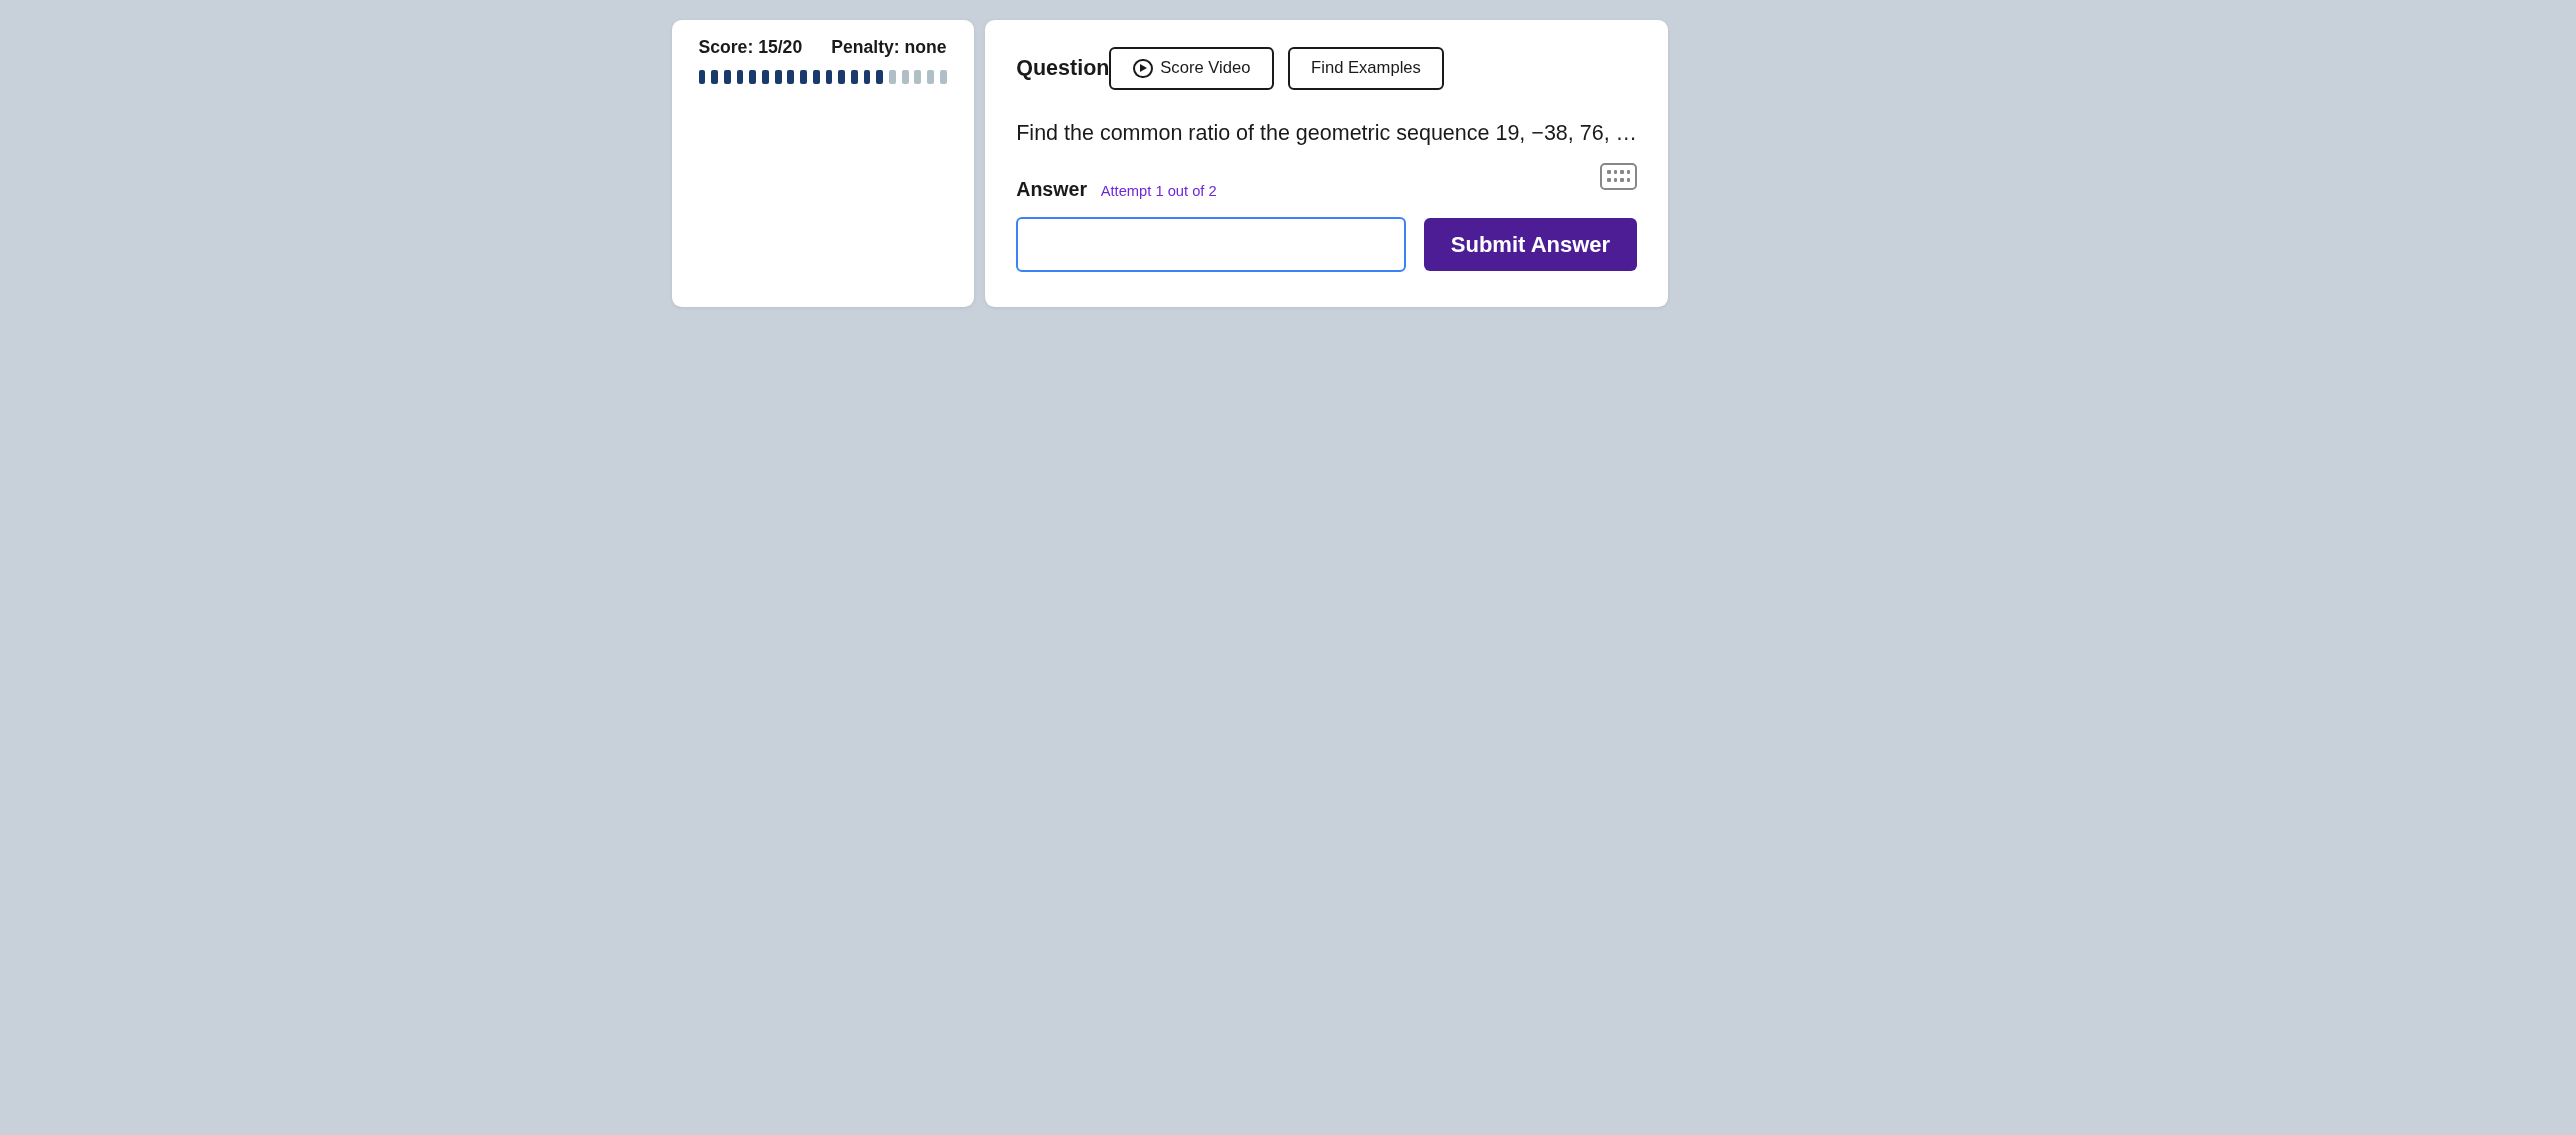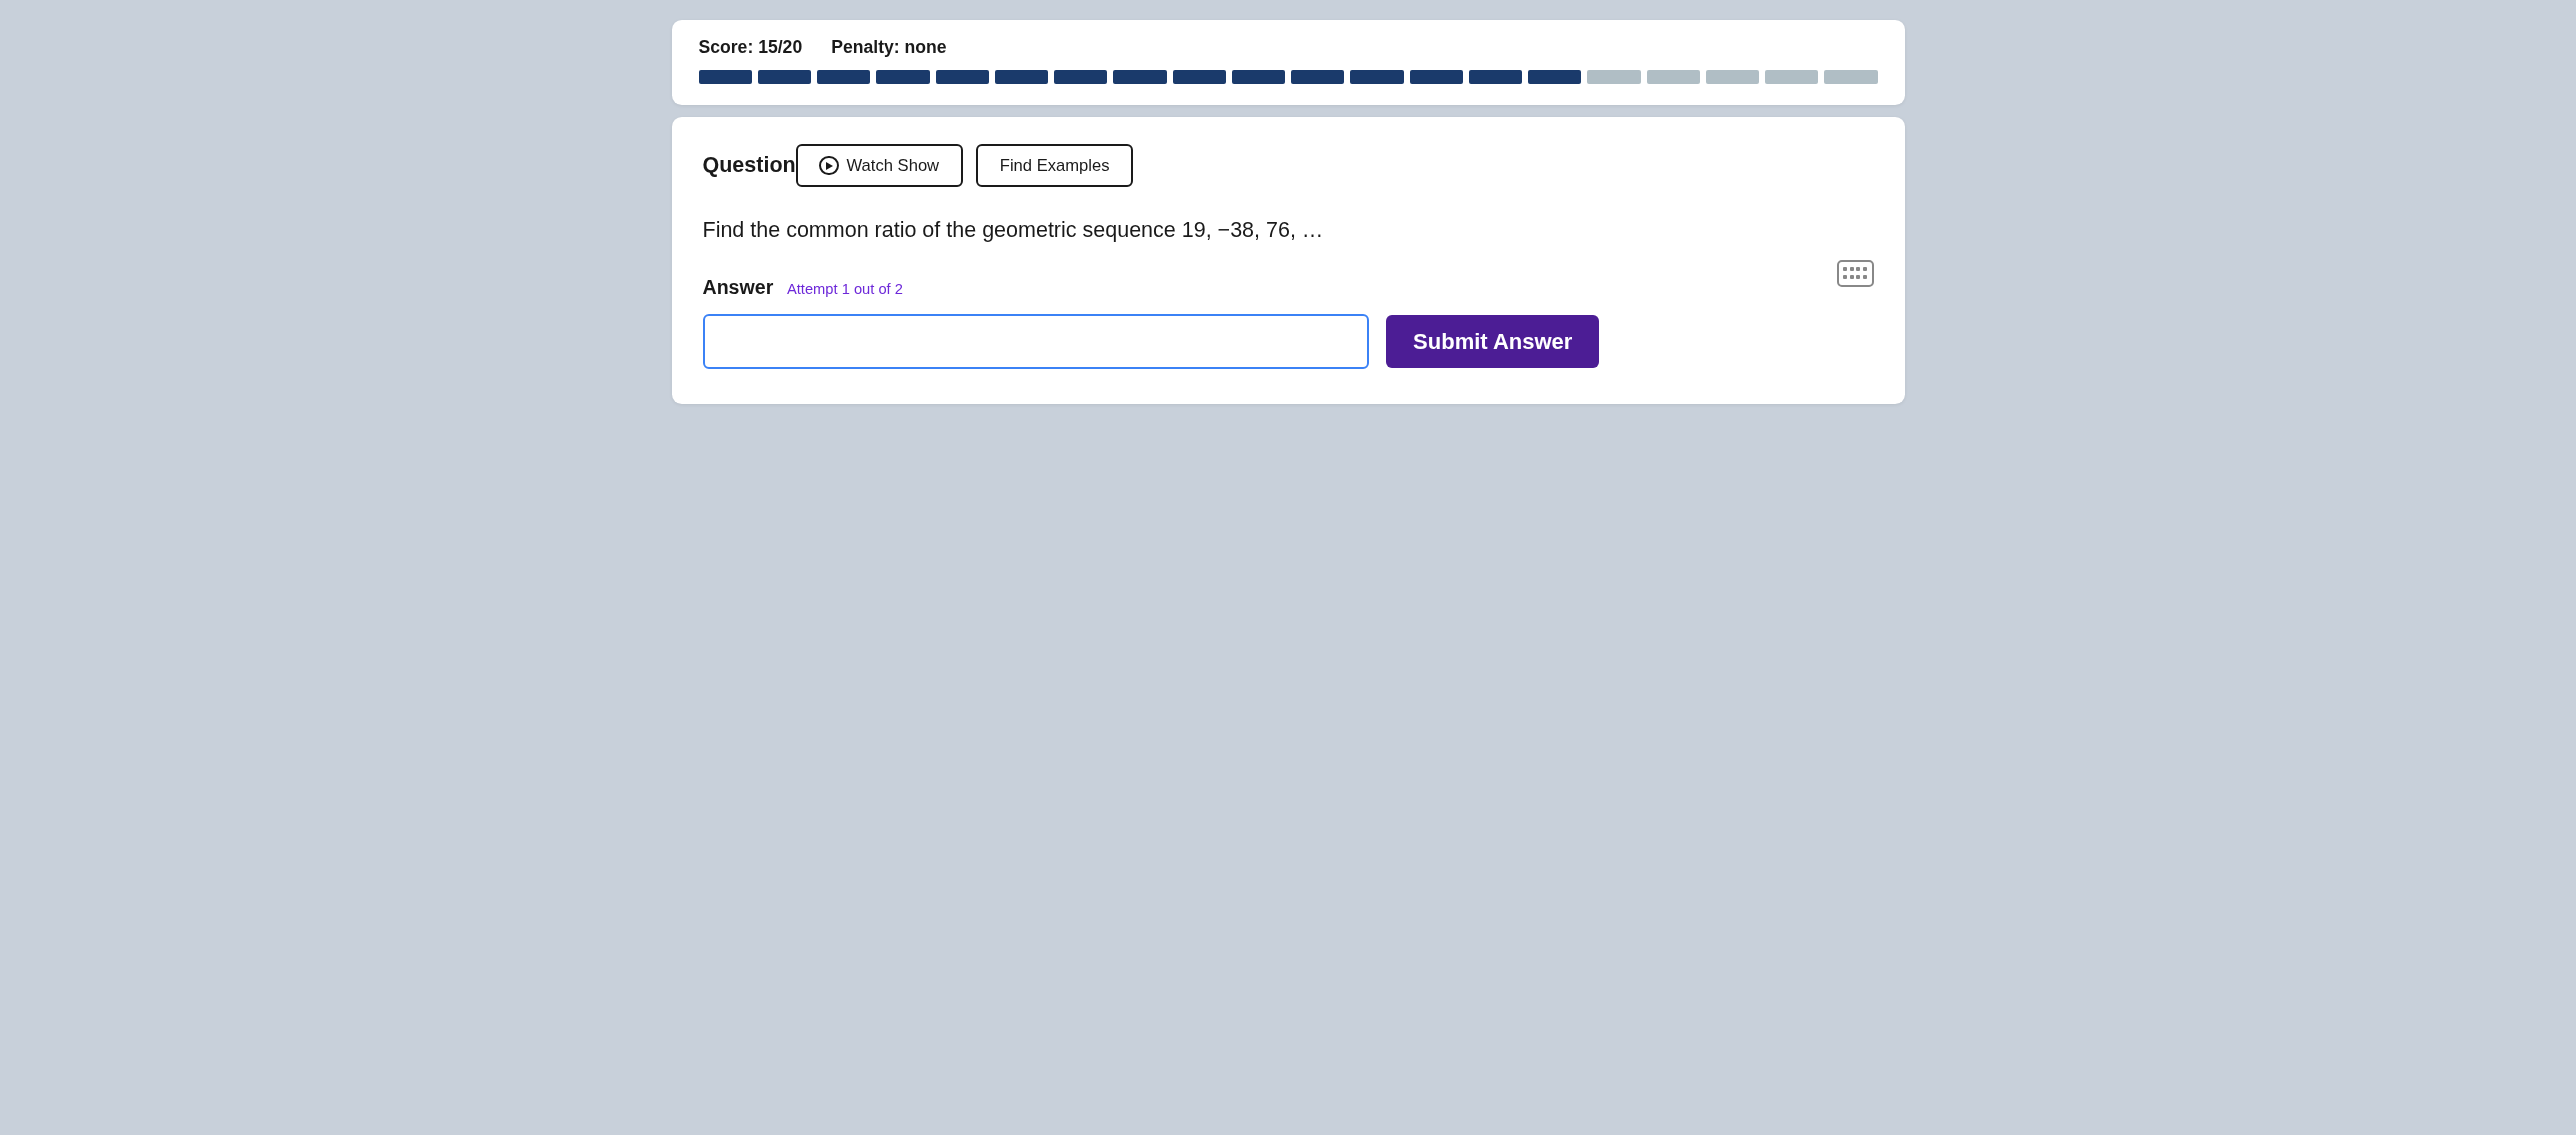--- a/index.html
+++ b/index.html
@@ -15,21 +15,21 @@
       flex-direction: column;
       align-items: center;
       padding: 19.6px;
       min-height: 100vh;
     }
 
     .page-wrapper {
       width: 100%;
       max-width: 1233px;
       display: flex;
-      flex-direction: column;
+      flex-direction: row;
       gap: 11.7px;
     }
 
     
     .score-card {
       background: #ffffff;
       border-radius: 9.8px;
       padding: 17.6px 27px 21.5px 27px;
       box-shadow: 0 1px 3.9px rgba(0,0,0,0.08);
     }
@@ -251,21 +251,21 @@
       </div>
   </div>
 
   <div class="question-card">
 
     <div class="question-top-row">
       <span class="question-label">Question</span>
       <div class="top-buttons">
         <button class="btn-outline">
           <span class="play-icon"></span>
-          <span>Watch Show</span>
+          <span>Score Video</span>
         </button>
         <button class="btn-outline">
           <span>Find Examples</span>
         </button>
       </div>
     </div>
 
     <div class="question-text">Find the common ratio of the geometric sequence 19, −38, 76, …</div>
 
     <div class="keyboard-icon">

